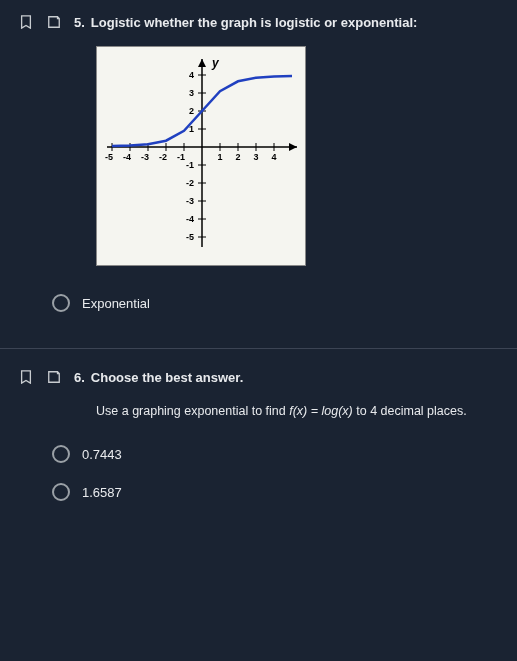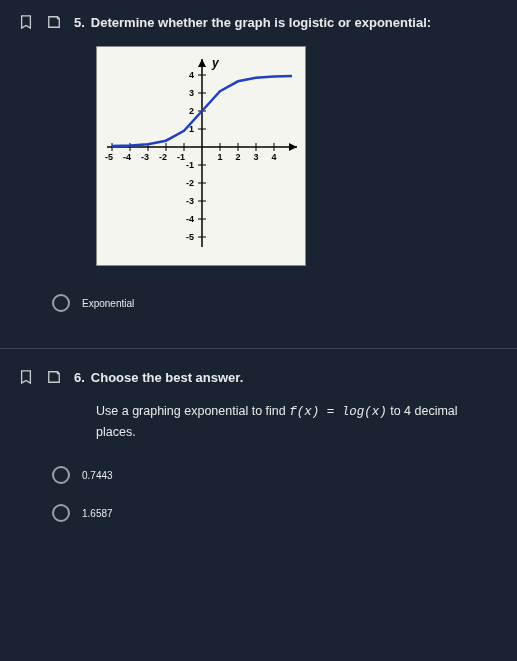--- a/index.html
+++ b/index.html
@@ -65,49 +65,49 @@
     cursor: pointer;
   }
   .radio {
     width: 18px;
     height: 18px;
     border: 2px solid #9aa0a6;
     border-radius: 50%;
     flex-shrink: 0;
   }
   .opt-label {
-    font-size: 10px;
+    font-size: 13px;
     color: #e8eaed;
   }
   .divider {
     border: none;
     border-top: 1px solid #3c4454;
     margin: 6px 0;
   }
   svg.stroke { stroke: #c8ccd0; stroke-width: 1.5; fill: none; }
-  .math { font-family: Liberation Mono, monospace; font-style: italic; text-align: center; }
+  .math { font-family: Liberation Sans, sans-serif; font-style: italic; text-align: center; }
 </style>
 </head>
 <body>
 
 <div class="question">
   <div class="q-header">
     <span class="icon">
       <svg class="stroke" viewBox="0 0 16 16" width="14" height="14">
           <path d="M3 1h10v14l-5-3-5 3V1z"></path>
         </svg>
     </span>
     <span class="icon">
       <svg class="stroke" viewBox="0 0 16 16" width="14" height="14">
           <path d="M2 2h10l2 2v10H2V2z M12 2v2h2"></path>
         </svg>
     </span>
     <div class="q-number-text">
       <span>5.</span>
-      <span>Determine whether the graph is logistic or exponential:</span>
+      <span>Logistic whether the graph is logistic or exponential:</span>
     </div>
   </div>
 
   <div class="graph-wrap">
     <div class="graph-box">
       <svg viewBox="0 0 210 220" width="210" height="220">
 
         <g>
 
           <line x1="10" y1="100" x2="200" y2="100" stroke="#000" stroke-width="1.5"></line>

